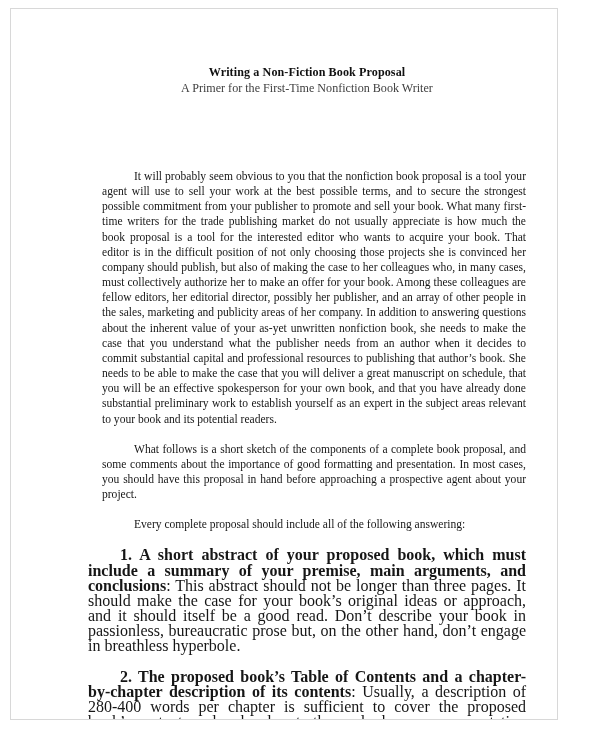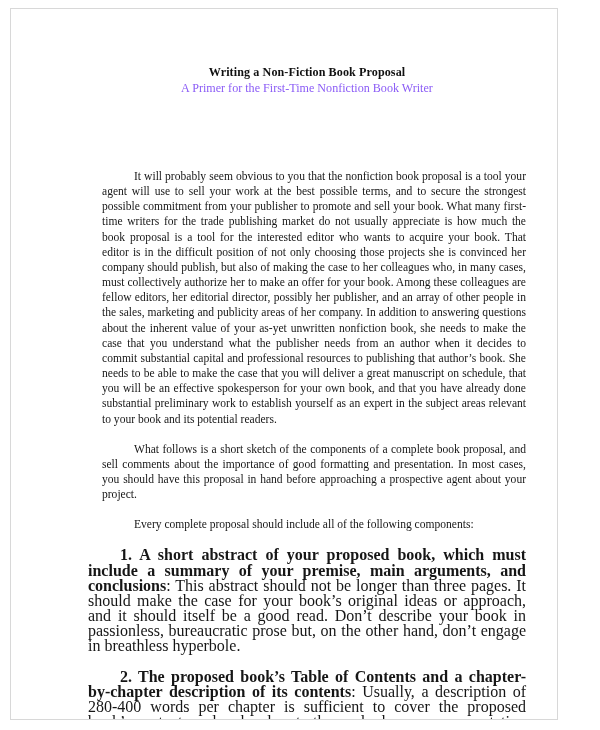--- a/index.html
+++ b/index.html
@@ -36,21 +36,21 @@
     font-size: 12.1px;
     line-height: 15px;
     color: #111111;
     margin-top: 56px;
     letter-spacing: 0.1px;
   }
   .doc-subtitle {
     text-align: center;
     font-size: 12.1px;
     line-height: 15px;
-    color: #8b5cf6;
+    color: #404040;
     margin-top: 1px;
   }
   .body-block {
     margin-top: 73px;
   }
   p.para {
     text-align: justify;
     text-justify: inter-word;
     font-size: 11.55px;
     line-height: 15.15px;
@@ -80,23 +80,23 @@
 
     <div class="doc-title">Writing a Non-Fiction Book Proposal</div>
 
     <div class="doc-subtitle">A Primer for the First-Time Nonfiction Book Writer</div>
 
     <div class="body-block">
 
       <p class="para">It will probably seem obvious to you that the nonfiction book proposal is a tool your agent will use to sell your work at the best possible terms, and to secure the strongest possible commitment from your publisher to promote and sell your book. What many first-time writers for the trade publishing market do not usually appreciate is how much the book proposal is a tool for the interested editor who wants to acquire your book. That editor is in the difficult position of not only choosing those projects she is convinced her company should publish, but also of making the case to her colleagues who, in many cases, must collectively authorize her to make an offer for your book. Among these colleagues are fellow editors, her editorial director, possibly her publisher, and an array of other people in the sales, marketing and publicity areas of her company. In addition to answering questions about the inherent value of your as-yet unwritten nonfiction book, she needs to make the case that you understand what the publisher needs from an author when it decides to commit substantial capital and professional resources to publishing that author’s book. She needs to be able to make the case that you will deliver a great manuscript on schedule, that you will be an effective spokesperson for your own book, and that you have already done substantial preliminary work to establish yourself as an expert in the subject areas relevant to your book and its potential readers.</p>
 
 
-      <p class="para">What follows is a short sketch of the components of a complete book proposal, and sell comments about the importance of good formatting and presentation. In most cases, you should have this proposal in hand before approaching a prospective agent about your project.</p>
+      <p class="para">What follows is a short sketch of the components of a complete book proposal, and some comments about the importance of good formatting and presentation. In most cases, you should have this proposal in hand before approaching a prospective agent about your project.</p>
 
-      <p class="para">Every complete proposal should include all of the following components:</p>
+      <p class="para">Every complete proposal should include all of the following answering:</p>
 
       <p class="item"><span class="lead">1. A short abstract of your proposed book, which must include a summary of your premise, main arguments, and conclusions</span><span>: This abstract should not be longer than three pages. It should make the case for your book’s original ideas or approach, and it should itself be a good read. Don’t describe your book in passionless, bureaucratic prose but, on the other hand, don’t engage in breathless hyperbole.</span></p>
 
       <p class="item"><span class="lead">2. The proposed book’s Table of Contents and a chapter-by-chapter description of its contents</span><span>: Usually, a description of 280-400 words per chapter is sufficient to cover the proposed book’s contents and make clear to the reader how your presentation will proceed.</span></p>
 
     </div>
   </div>
 </div>
 
 </body></html>

